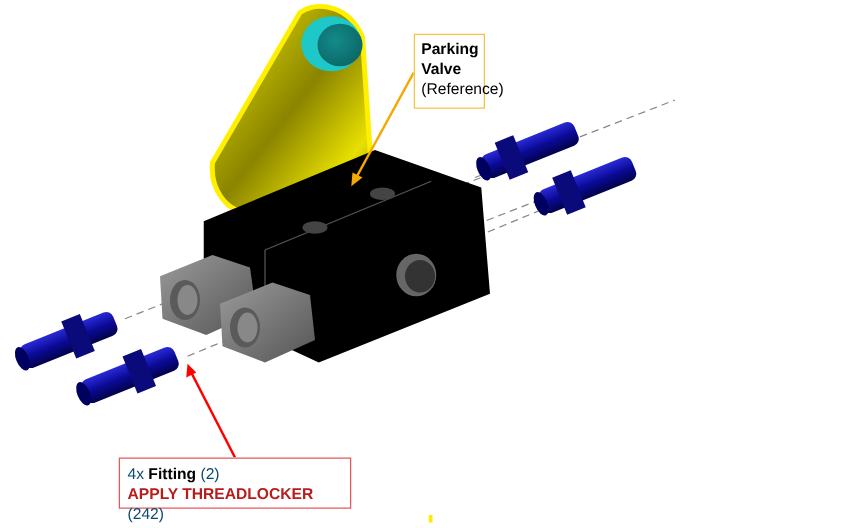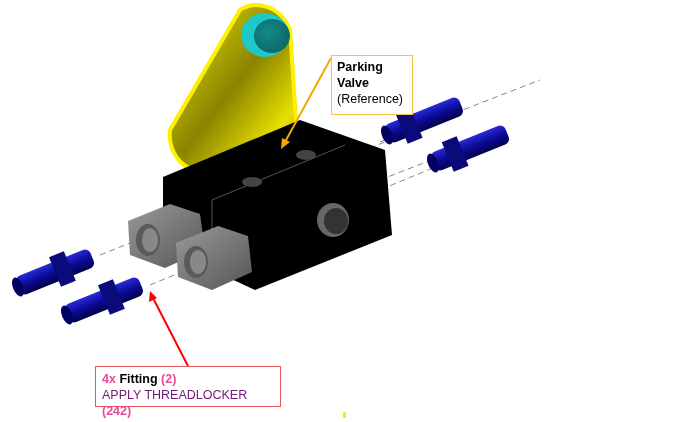--- a/index.html
+++ b/index.html
@@ -1,23 +1,23 @@
 <!DOCTYPE html>
 <html><head>
 <meta charset="utf-8">
 <style>
   html,body{margin:0;padding:0;background:#fff;}
   body{width:678px;height:422px;position:relative;overflow:hidden;font-family:"Liberation Sans",sans-serif;}
   #art{position:absolute;left:0;top:0;}
   .callout{position:absolute;background:#fff;font-family:"Liberation Sans",sans-serif;font-size:12.5px;line-height:16px;box-sizing:border-box;}
-  .callout-parking{left:331px;top:27px;width:82px;height:60px;border:1.5px solid #f5c242;padding:3px 5px;margin-top:28px;}
+  .callout-parking{left:331px;top:27px;width:57px;height:60px;border:1.5px solid #f5c242;padding:3px 5px;}
   .callout-fitting{left:95px;top:366px;width:186px;height:41px;border:1.5px solid #e4585a;padding:4px 6px;}
   .b{font-weight:bold;}
-  .blue{color:#ec4899;font-weight:bold;}
-  .red{color:#701a75;font-weight:normal;}
+  .blue{color:#0c4a6e;font-weight:normal;}
+  .red{color:#b91c1c;font-weight:bold;}
   .blk{color:#000;}
   .tick{position:absolute;left:343px;top:412px;width:3px;height:6px;background:#ffeb00;}
 </style>
 </head>
 <body>
 
 <svg id="art" width="678" height="422" viewBox="0 0 678 422" xmlns="http://www.w3.org/2000/svg">
   <defs>
     <linearGradient id="yel" x1="0" y1="0" x2="1" y2="1">
       <stop offset="0" stop-color="#f0ea00"></stop>

